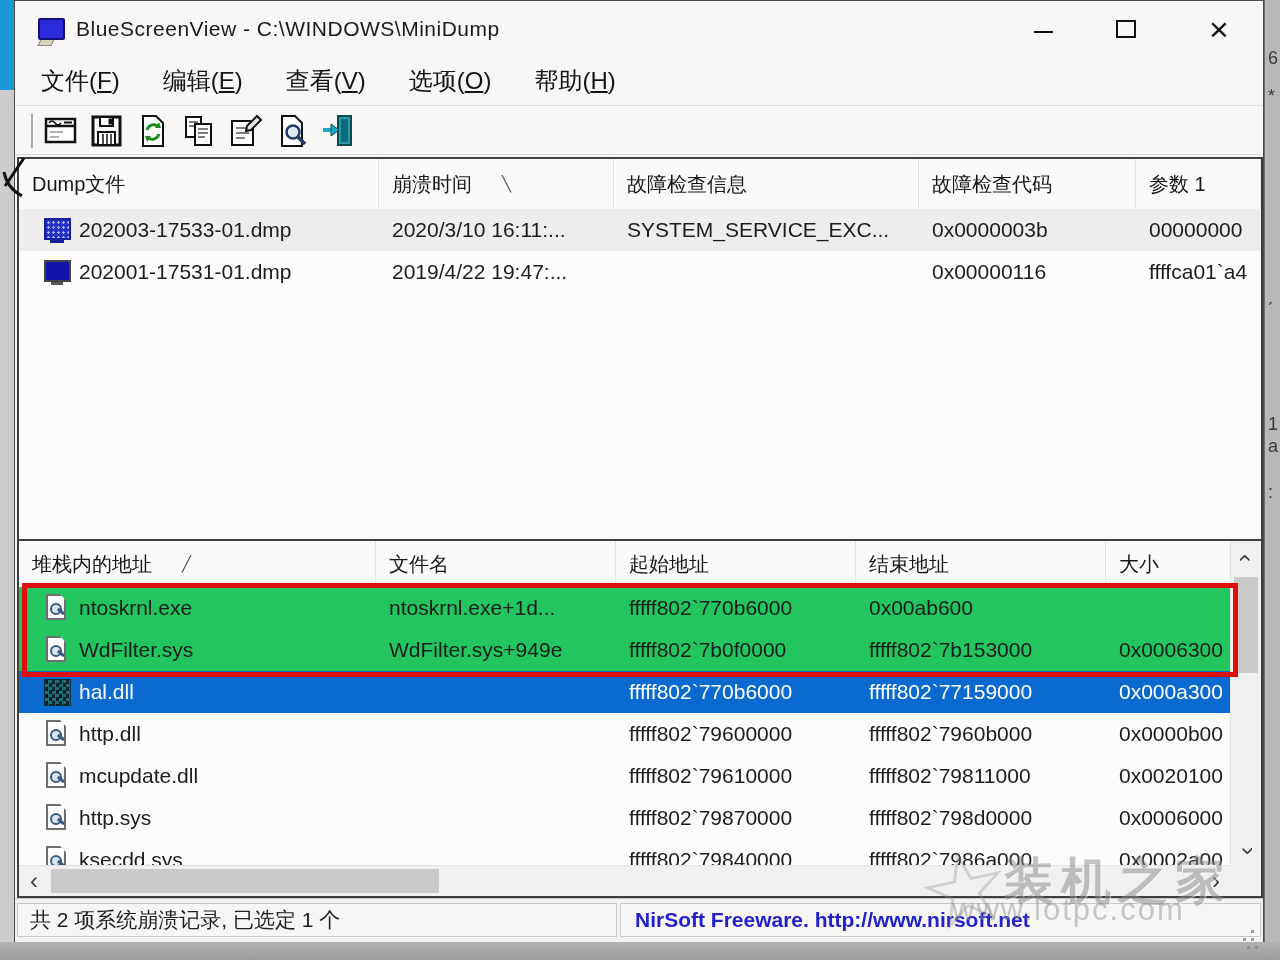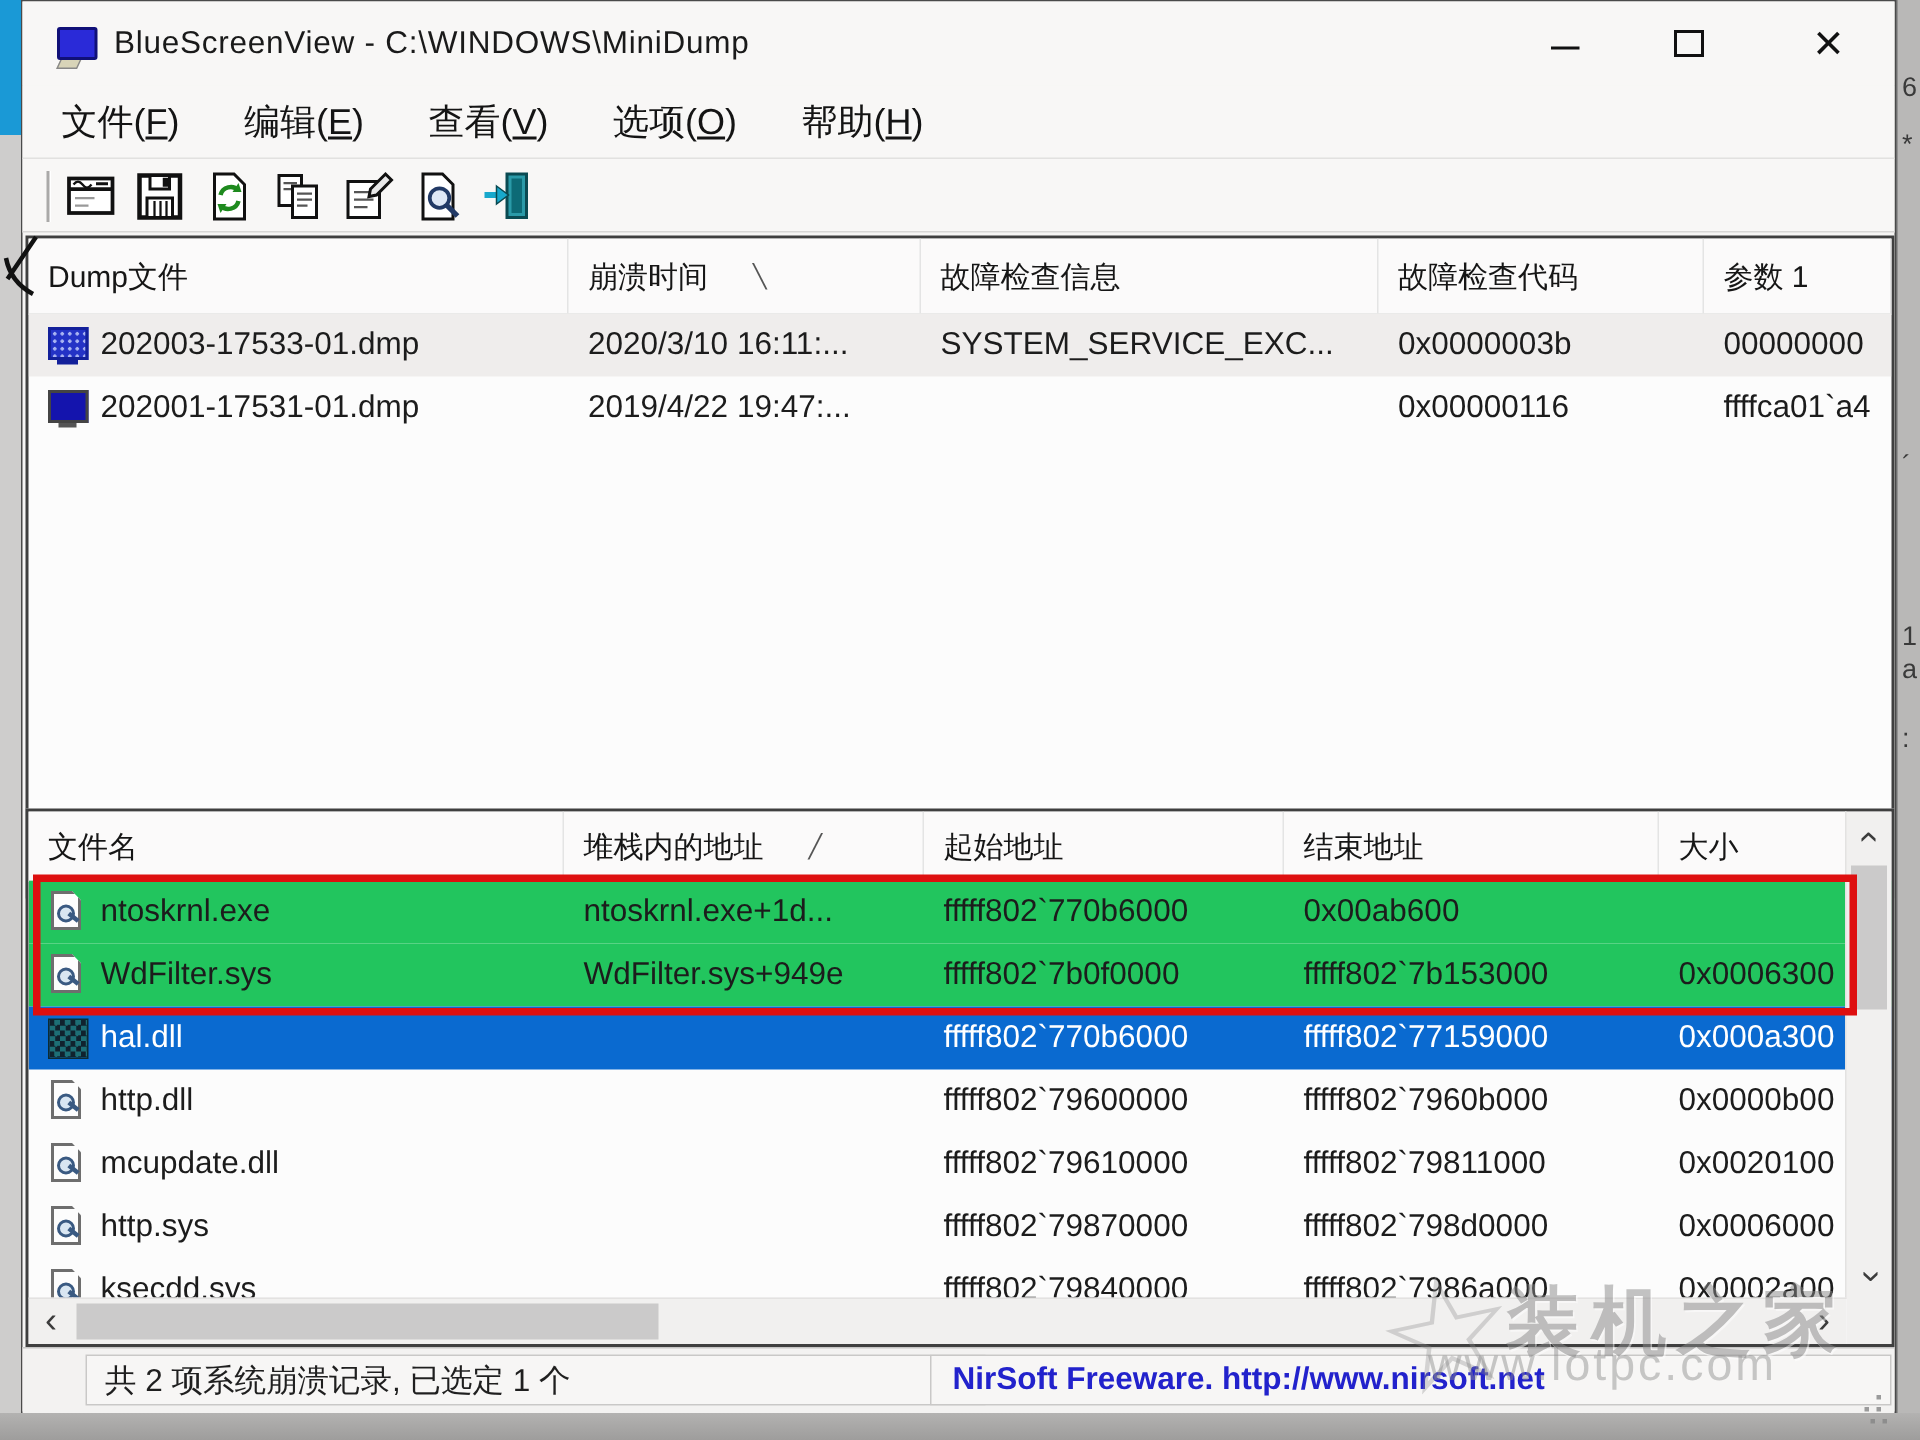--- a/index.html
+++ b/index.html
@@ -54,21 +54,21 @@
          border-right:1px solid #e4e4e4;white-space:nowrap;overflow:hidden;}
   .hcell .sort{margin-left:30px;font-size:15px;color:#555;}
   .rows{position:absolute;left:0;right:0;overflow:hidden;}
   .pane-upper .rows{top:50px;bottom:34px;}
   .pane-lower .rows{top:46px;height:279px;}
   .trow{display:grid;height:42px;}
   .pane-upper .trow{grid-template-columns:360px 235px 305px 217px 1fr;}
   .pane-lower .trow{grid-template-columns:357px 240px 240px 250px 1fr;}
   .cell{display:flex;align-items:center;padding-left:13px;font-size:21px;color:#1c1c1c;
         white-space:nowrap;overflow:hidden;}
-  .cell.c0{padding-left:12px;}
+  .cell.c0{padding-left:24px;}
   .row-alt{background:#efedec;}
   .row-red{background:#22c55e;}
   .row-selected{background:#0a6ad0;}
   .row-selected .cell{color:#fff;}
   
   .hscroll{position:absolute;left:0;bottom:0;height:32px;background:#f1f0ef;border-top:1px solid #e3e2e1;}
   .pane-upper .hscroll{right:0;}
   .pane-lower .hscroll{right:30px;height:30px;}
   .sb-btn{position:absolute;top:0;bottom:0;width:30px;display:flex;align-items:center;justify-content:center;
           color:#3c3c3c;font-size:24px;}
@@ -83,21 +83,21 @@
   .vscroll .sb-thumb{left:3px;right:3px;}
   .sb-corner{position:absolute;right:0;bottom:0;width:30px;height:30px;background:#f1f0ef;}
   
   .red-box{position:absolute;left:7px;top:582px;width:1216px;height:94px;border:5px solid #de0f0f;
            box-sizing:border-box;z-index:30;pointer-events:none;}
   
   .statusbar{position:absolute;left:0;top:897px;width:100%;height:44px;background:#f3f2f1;
              border-top:1px solid #c7c6c5;box-sizing:border-box;}
   .sb-cell{position:absolute;top:4px;height:34px;border:1px solid #c9c8c7;background:#f7f6f5;
            box-sizing:border-box;display:flex;align-items:center;font-size:21px;color:#1f1f1f;}
-  .sb-cell-left{left:2px;width:600px;padding-left:12px;margin-left:40px;}
+  .sb-cell-left{left:2px;width:600px;padding-left:12px;}
   .sb-cell-right{left:605px;width:641px;padding-left:14px;font-weight:bold;color:#2222cc;}
   .grip{position:absolute;right:9px;bottom:9px;width:3px;height:3px;background:#9b9b9b;
         box-shadow:0 8px 0 #9b9b9b,-8px 8px 0 #9b9b9b,-4px 16px 0 #8d8d8d,4px 16px 0 #8d8d8d;}
   
   .wm{position:absolute;z-index:60;pointer-events:none;color:#8a8a8a;}
   .wm-star{left:918px;top:828px;font-size:104px;opacity:.32;transform:rotate(-12deg);}
   .wm-brand{left:1004px;top:848px;font-size:50px;font-weight:bold;letter-spacing:7px;opacity:.5;
             text-shadow:1px 1px 0 #fff;}
   .wm-site{left:952px;top:892px;font-size:31px;letter-spacing:2px;opacity:.45;font-weight:400;}
   
@@ -291,25 +291,25 @@
         <div class="sb-btn left">‹</div>
         <div class="sb-thumb" style="left:32px;width:256px;"></div>
       </div>
     </div>
   </div>
 
   <div class="pane pane-lower">
     <div class="inner">
       <div class="thead" id="lower-head">
           <div class="hcell">
-            <span>文件名</span>
-          </div>
-          <div class="hcell">
             <span>堆栈内的地址</span>
             <span class="sort">╱</span>
+          </div>
+          <div class="hcell">
+            <span>文件名</span>
           </div>
           <div class="hcell">
             <span>起始地址</span>
           </div>
           <div class="hcell">
             <span>结束地址</span>
           </div>
           <div class="hcell">
             <span>大小</span>
           </div>

